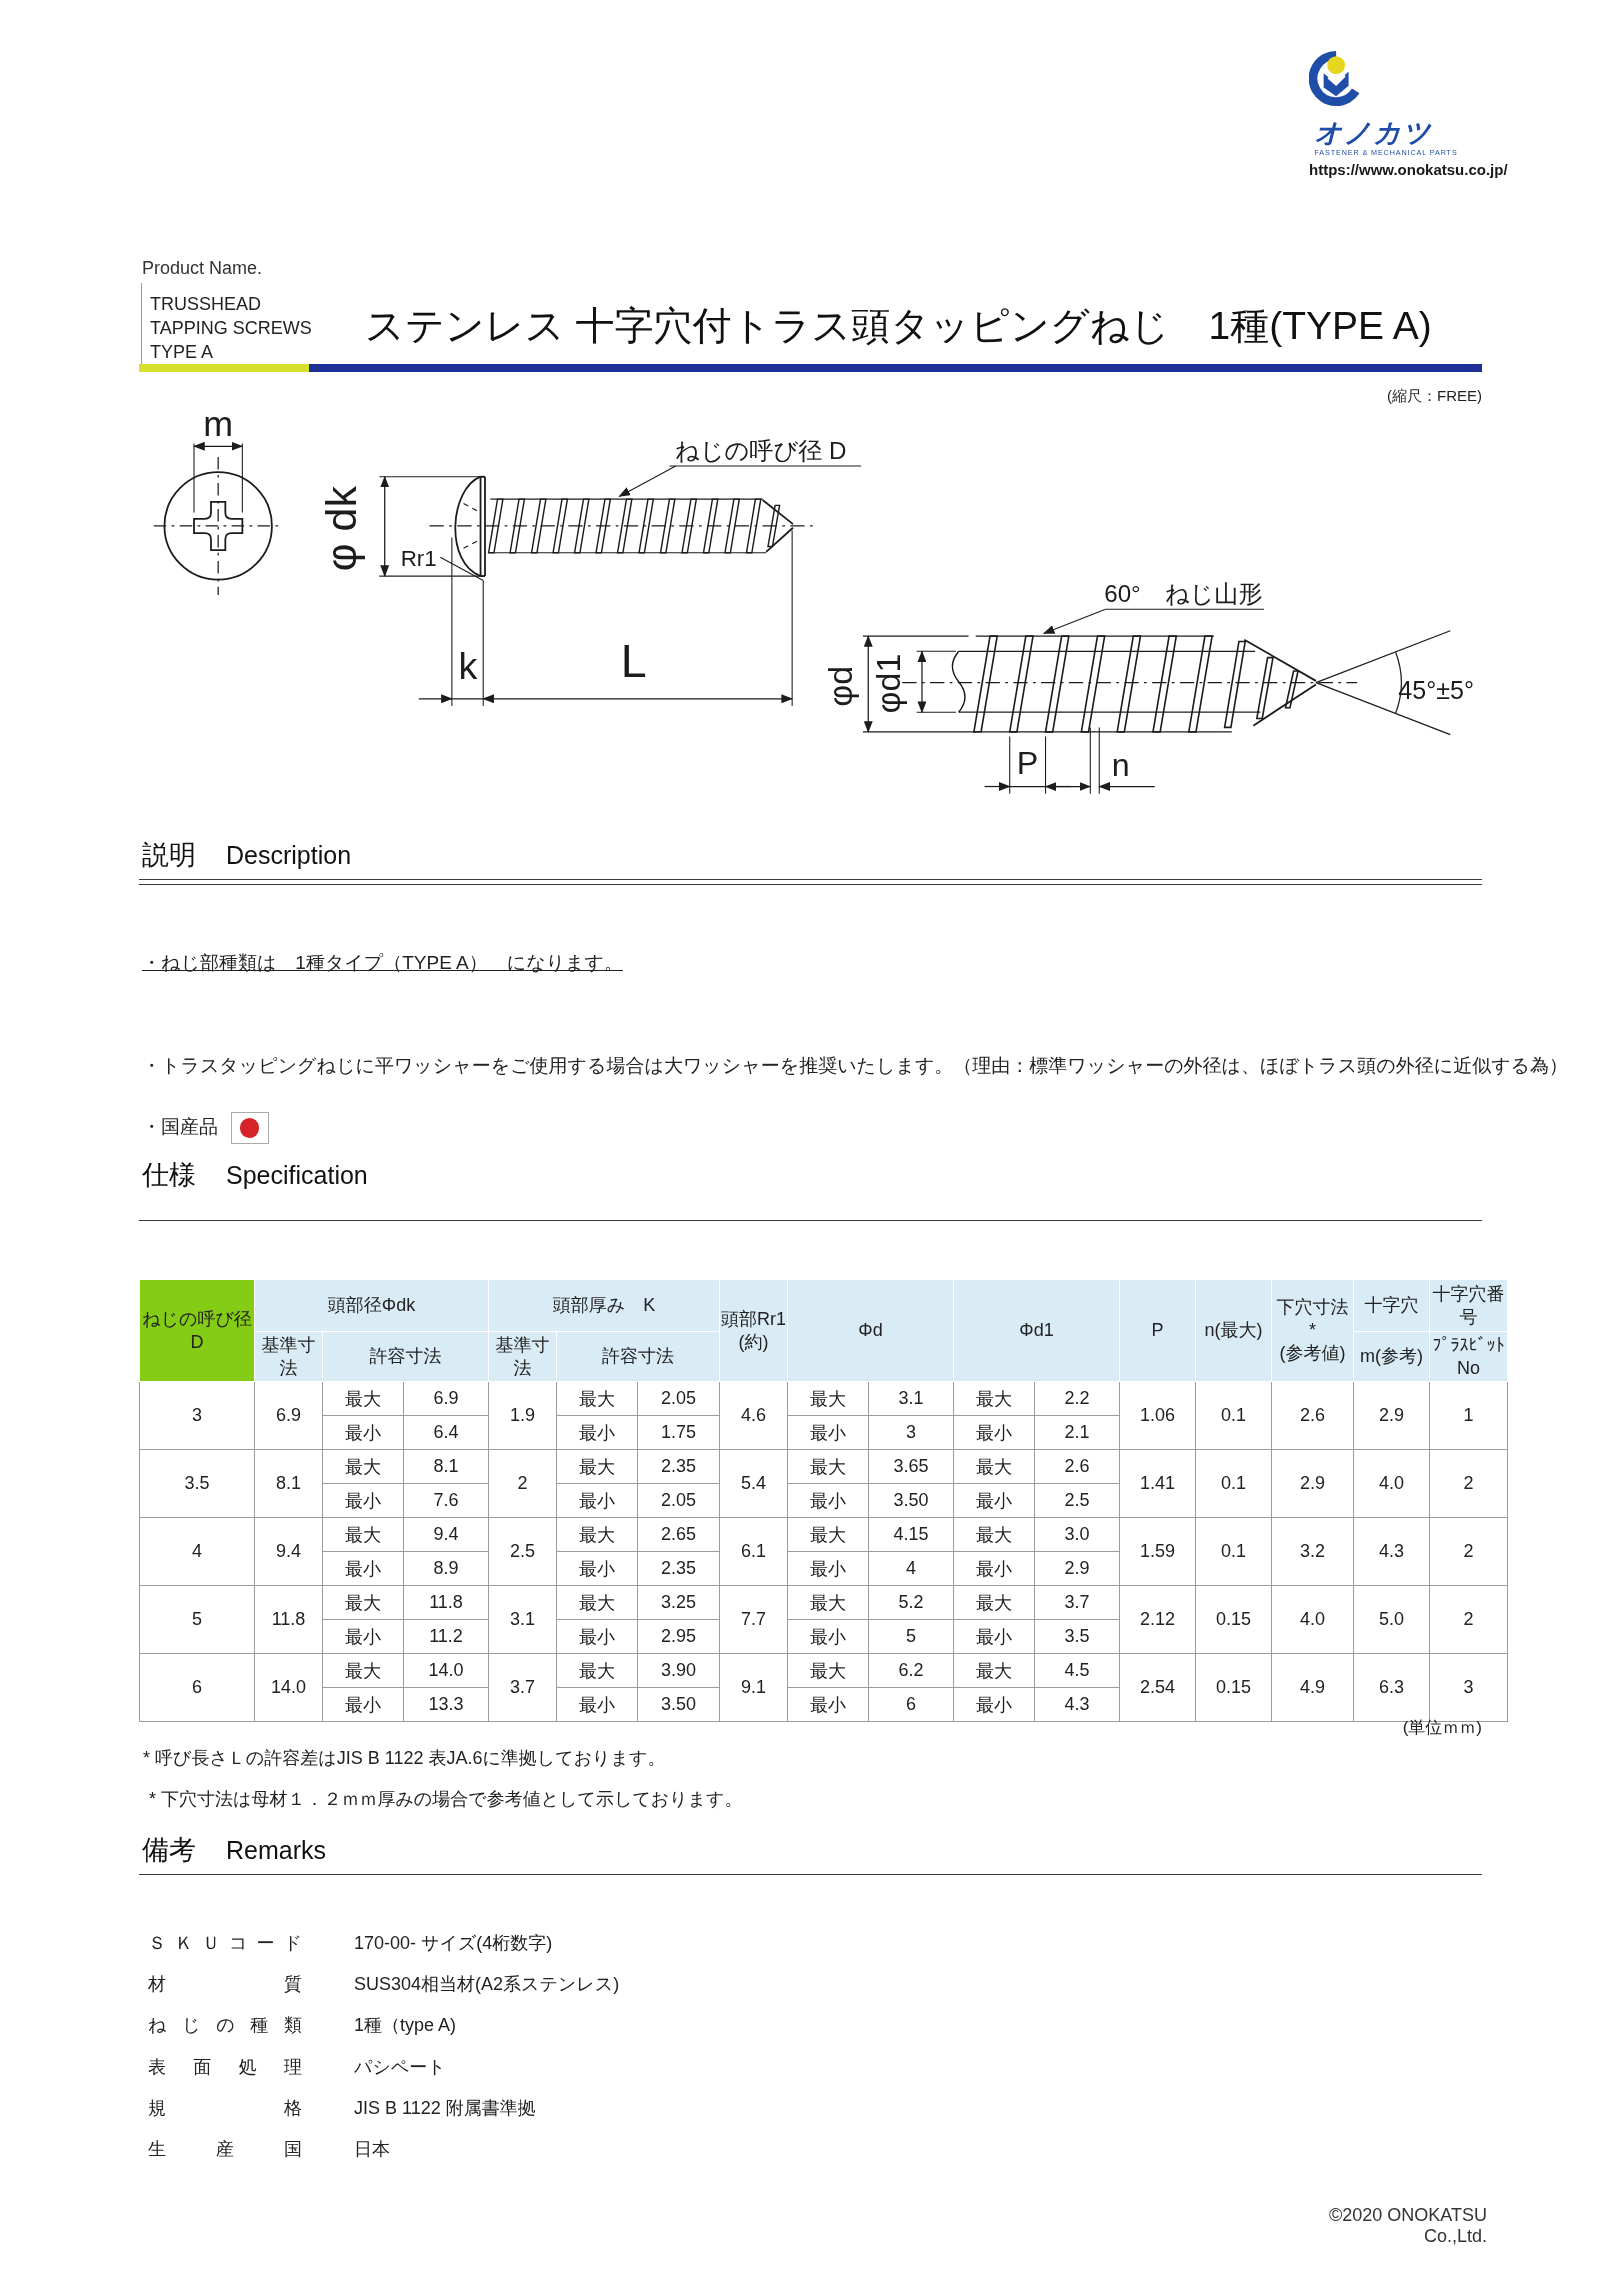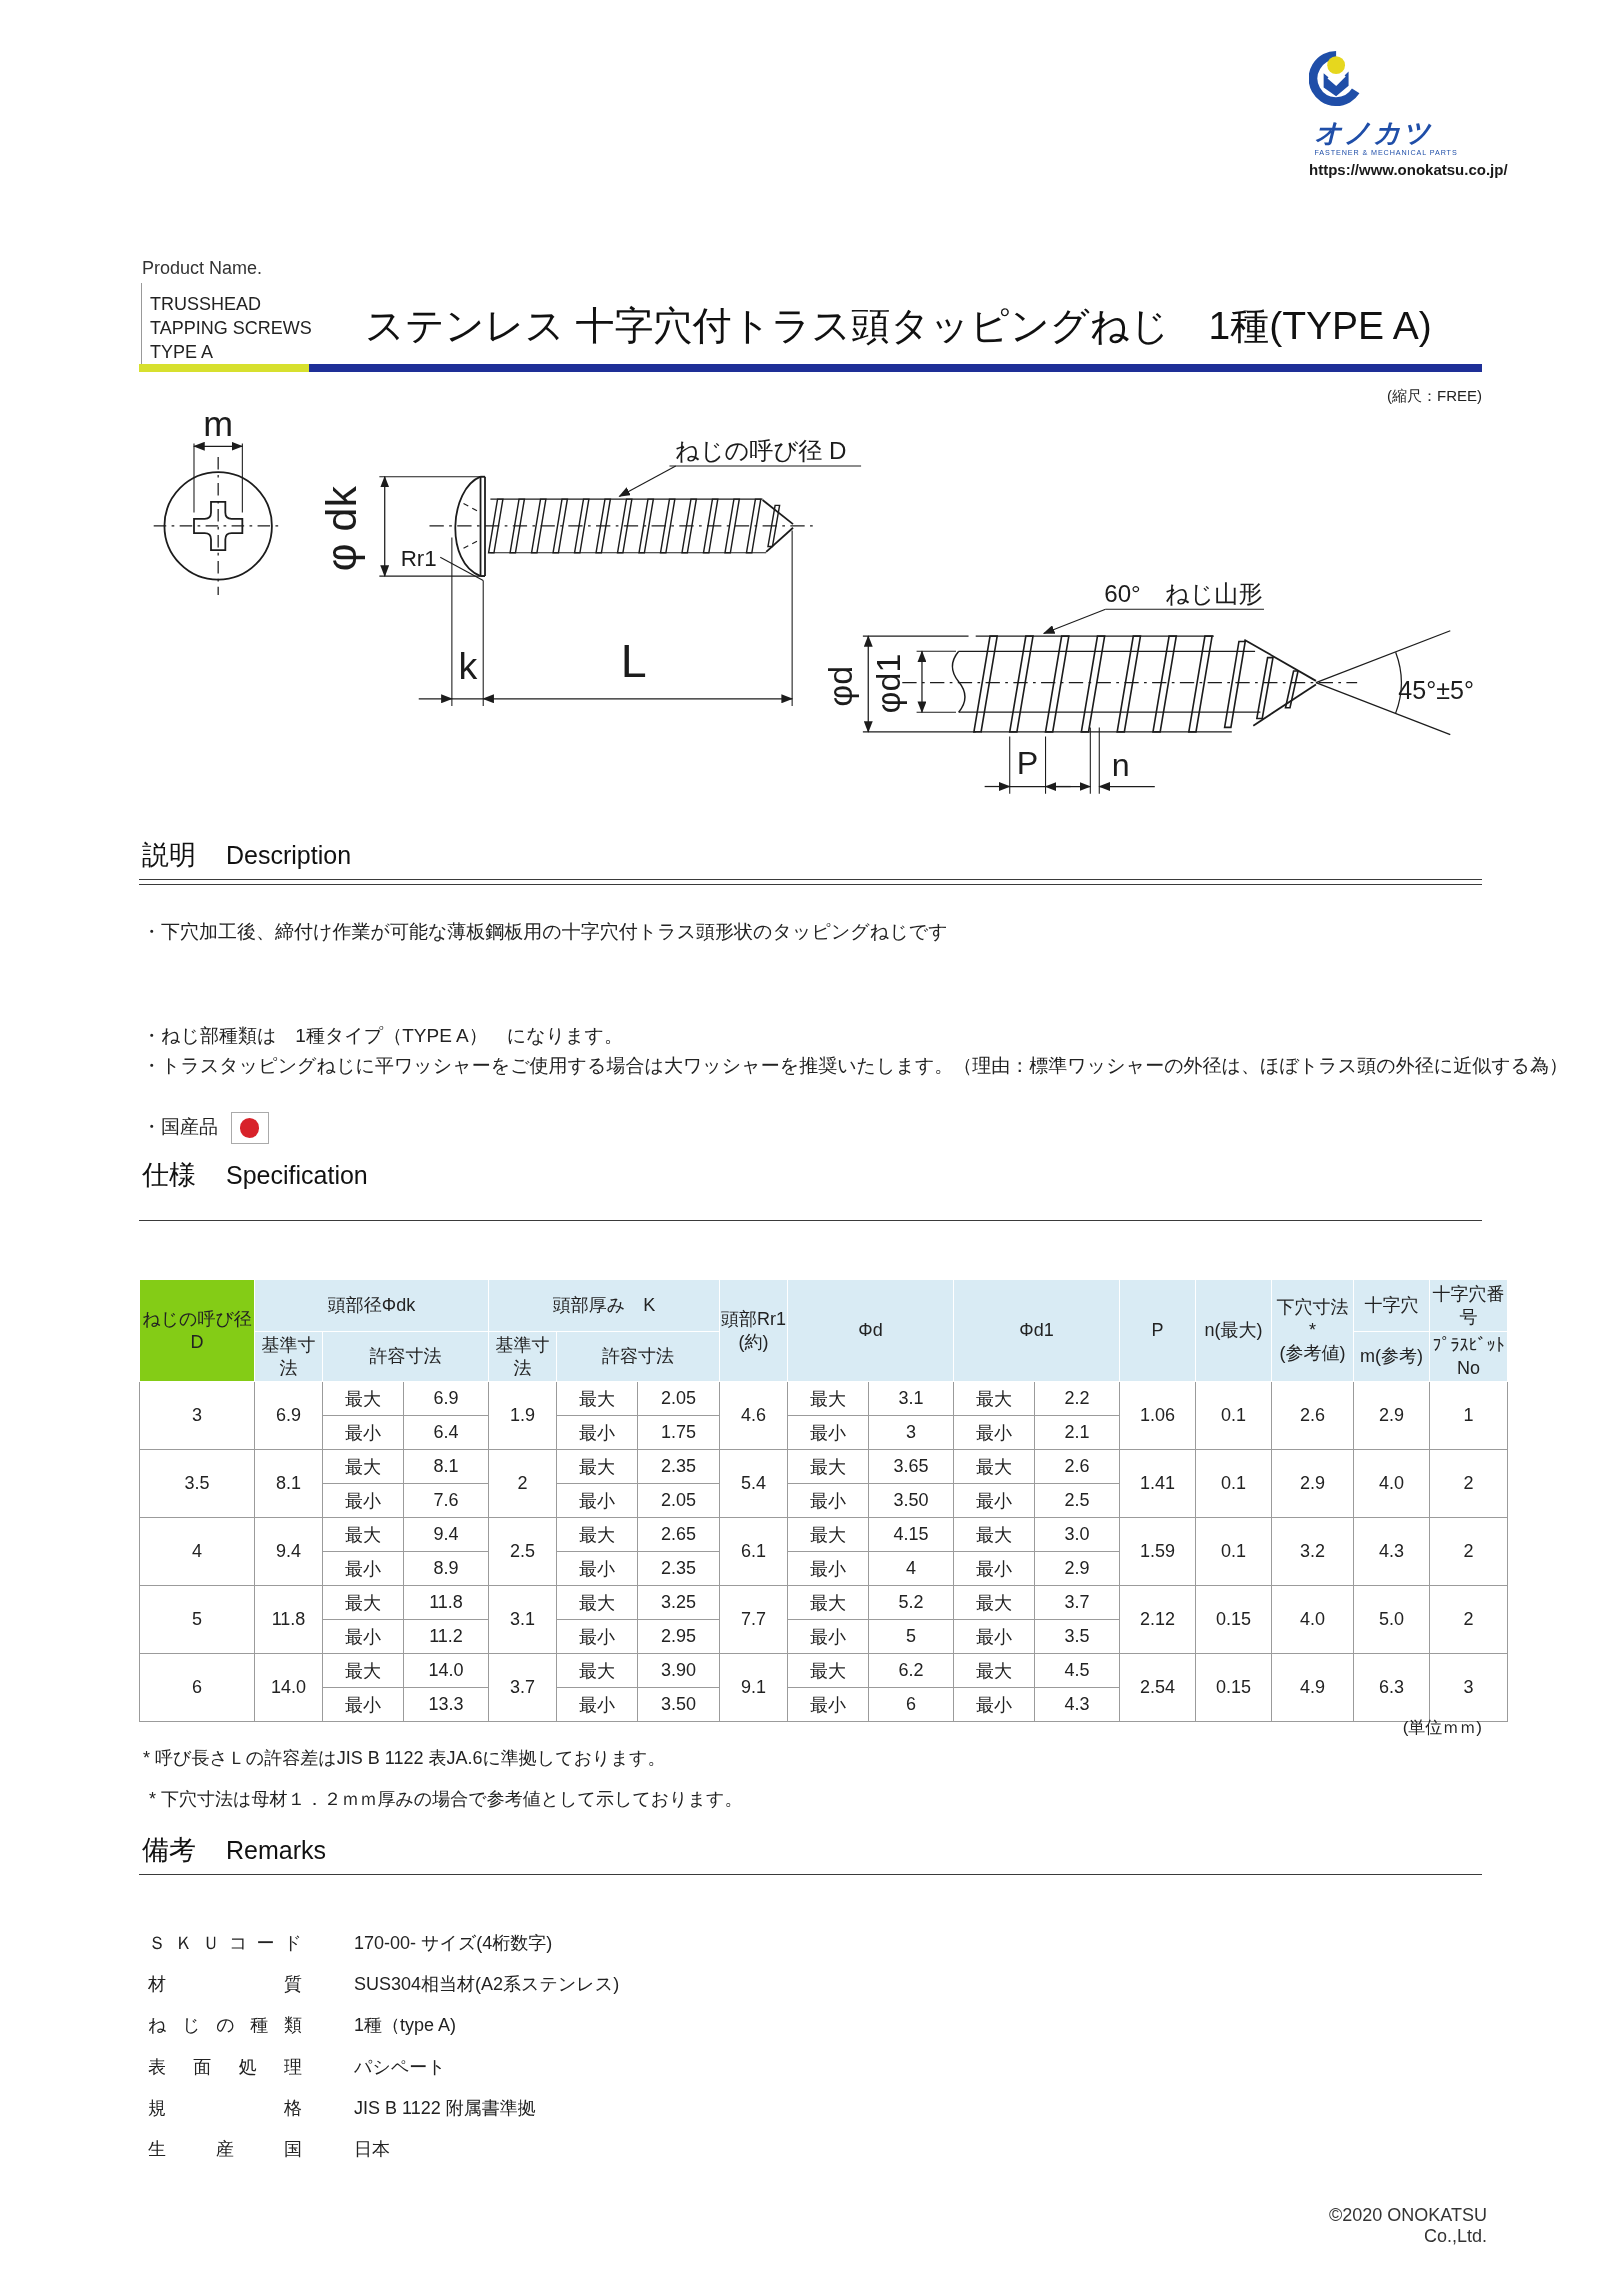--- a/index.html
+++ b/index.html
@@ -213,22 +213,21 @@
     <text transform="translate(856,313) rotate(-90)" font-size="38" text-anchor="middle">φd1</text>
     <text x="1412" y="330" font-size="28" text-anchor="start">45°±5°</text>
     <text x="998" y="414" font-size="36" text-anchor="middle">P</text>
     <text x="1102" y="416" font-size="36" text-anchor="middle">n</text>
   </svg>
 
   <div class="abs sec" style="top:837px;">
     <span>説明</span><span class="en">Description</span>
   </div>
   <div class="abs rule-dbl" style="top:879px;"></div>
-  <div class="abs bullet" style="top:919px;">・下穴加工後、締付け作業が可能な薄板鋼板用の十字穴付トラス頭形状のタッピングねじです</div>
-  <div class="abs bullet" style="top:1023px;">・ねじ部種類は　1種タイプ（TYPE A）　になります。</div>
+  <div class="abs bullet" style="top:950px;text-decoration:underline;">・ねじ部種類は　1種タイプ（TYPE A）　になります。</div>
   <div class="abs bullet" style="top:1053px;">・トラスタッピングねじに平ワッシャーをご使用する場合は大ワッシャーを推奨いたします。（理由：標準ワッシャーの外径は、ほぼトラス頭の外径に近似する為）</div>
   <div class="abs bullet" style="top:1112px;">
     <span>・国産品</span><span class="flag"><i></i></span>
   </div>
 
   <div class="abs sec" style="top:1157px;">
     <span>仕様</span><span class="en">Specification</span>
   </div>
   <div class="abs rule-sgl" style="top:1220px;"></div>
 

